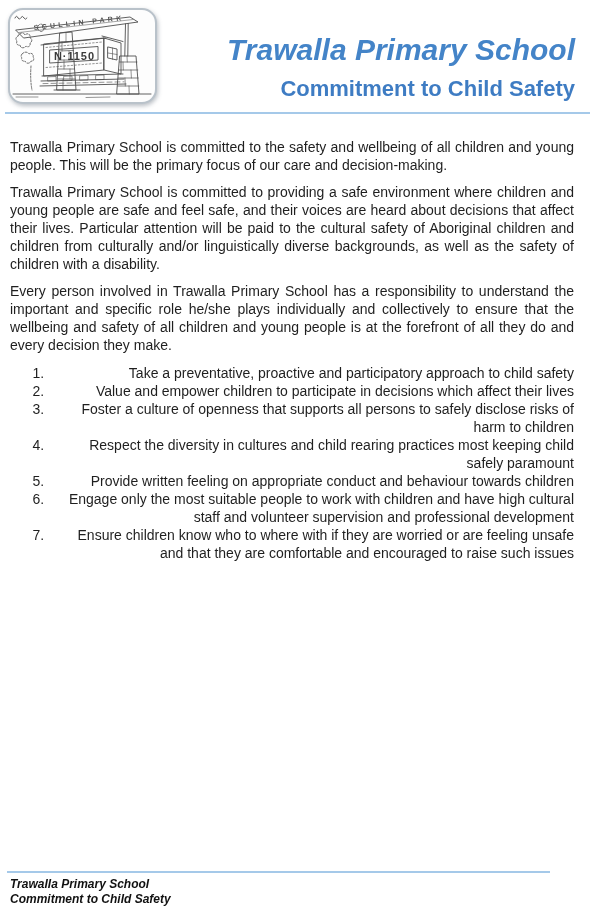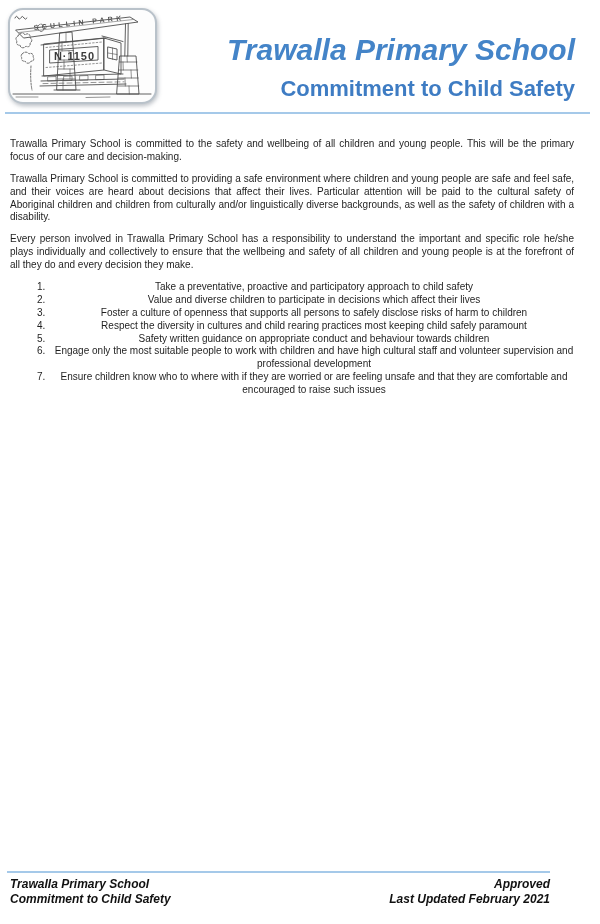--- a/index.html
+++ b/index.html
@@ -51,29 +51,29 @@
   .header-rule {
     position: absolute;
     top: 112px; left: 5px; width: 585px;
     border-top: 2px solid #a5c9e9;
   }
 
   
   .content {
     position: absolute;
     top: 138px; left: 10px; width: 564px;
-    font-size: 10px;
+    font-size: 14px;
     line-height: 1.29;
     text-align: justify;
   }
   .content p { margin: 0 0 9px 0; }
   .content ol {
     margin: 1px 0 0 0;
     padding-left: 38px;
-    text-align: center;
+    text-align: right;
   }
   .content li { padding-left: 6px; margin: 0; }
 
   
   .footer {
     position: absolute;
     top: 871px; left: 7px; width: 543px;
     border-top: 2px solid #a5c9e9;
     padding-top: 4px;
     display: flex;
@@ -162,33 +162,29 @@
   </div>
 
   <div class="header-rule"></div>
 
   <div class="content">
     <p>Trawalla Primary School is committed to the safety and wellbeing of all children and young people. This will be the primary focus of our care and decision-making.</p>
     <p>Trawalla Primary School is committed to providing a safe environment where children and young people are safe and feel safe, and their voices are heard about decisions that affect their lives. Particular attention will be paid to the cultural safety of Aboriginal children and children from culturally and/or linguistically diverse backgrounds, as well as the safety of children with a disability.</p>
     <p>Every person involved in Trawalla Primary School has a responsibility to understand the important and specific role he/she plays individually and collectively to ensure that the wellbeing and safety of all children and young people is at the forefront of all they do and every decision they make.</p>
     <ol>
       <li>Take a preventative, proactive and participatory approach to child safety</li>
-      <li>Value and diverse children to participate in decisions which affect their lives</li>
+      <li>Value and empower children to participate in decisions which affect their lives</li>
       <li>Foster a culture of openness that supports all persons to safely disclose risks of harm to children</li>
       <li>Respect the diversity in cultures and child rearing practices most keeping child safely paramount</li>
-      <li>Safety written guidance on appropriate conduct and behaviour towards children</li>
+      <li>Provide written feeling on appropriate conduct and behaviour towards children</li>
       <li>Engage only the most suitable people to work with children and have high cultural staff and volunteer supervision and professional development</li>
       <li>Ensure children know who to where with if they are worried or are feeling unsafe and that they are comfortable and encouraged to raise such issues</li>
     </ol>
   </div>
 
   <div class="footer">
     <div class="left">
       <div>Trawalla Primary School</div>
       <div>Commitment to Child Safety</div>
     </div>
-    <div class="right">
-      <div>Approved</div>
-      <div>Last Updated February 2021</div>
-    </div>
   </div>
 
 </div>
 
 </body></html>

